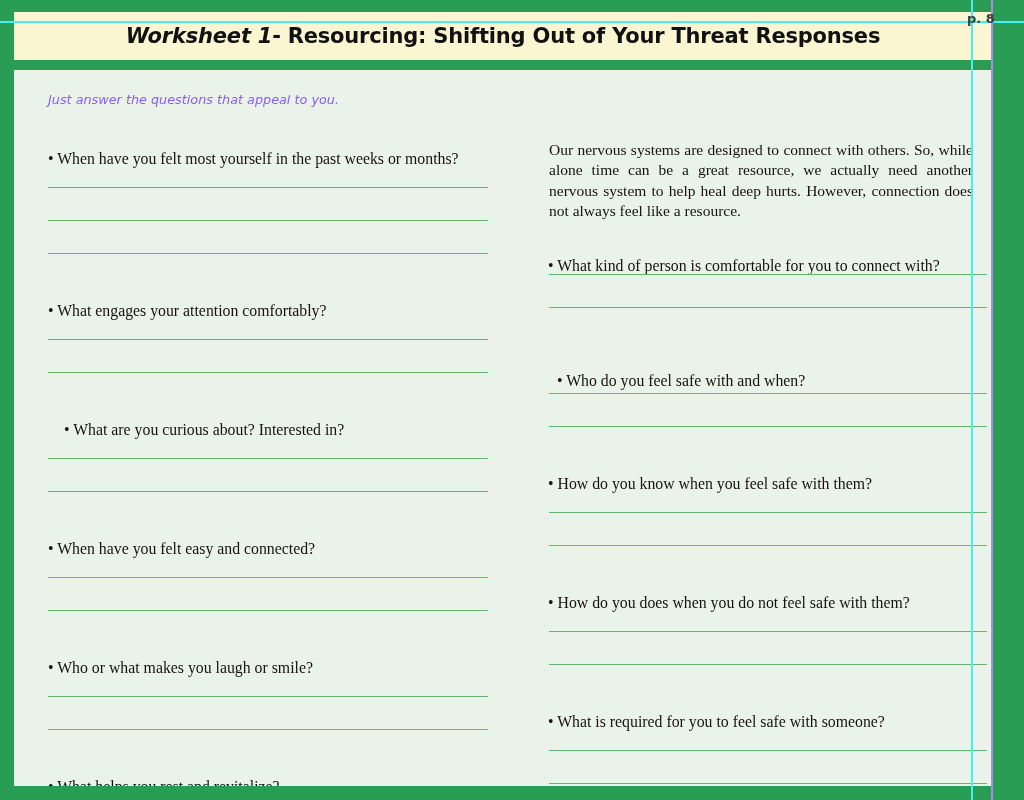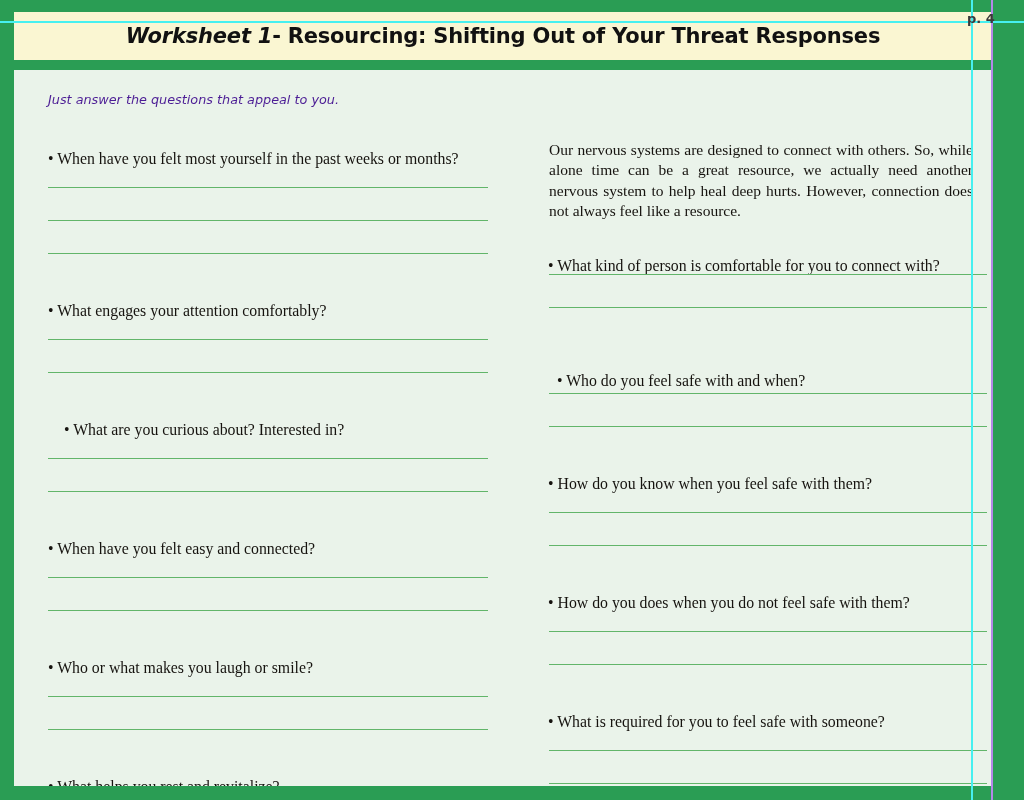--- a/index.html
+++ b/index.html
@@ -74,21 +74,21 @@
   .col-heading .note {
     font-weight: normal;
     font-style: italic;
     font-size: 13px;
     color: #6f6f6f;
   }
   .col-sub {
     font-family: "DejaVu Sans", sans-serif;
     font-size: 12.8px;
     font-style: italic;
-    color: #4c1d95;
+    color: #8b5cf6;
     margin: 2px 0 0 0;
     white-space: nowrap;
   }
 
   .intro-para {
     font-family: "Liberation Serif", serif;
     font-size: 15.5px;
     color: #16130f;
     line-height: 1.31;
     text-align: justify;
@@ -199,15 +199,15 @@
           <div class="rule" style="top: 680px;"></div>
           <div class="rule" style="top: 713px;"></div>
         </div>
     </div>
 
   </div>
 
   <div class="guide-h" id="guide-cyan-h"></div>
   <div class="guide-v" id="guide-cyan-v"></div>
   <div class="guide-v" id="guide-purple-v"></div>
-  <div id="page-num">p. 4</div>
+  <div id="page-num">p. 8</div>
 
 </div>
 
 </body></html>

